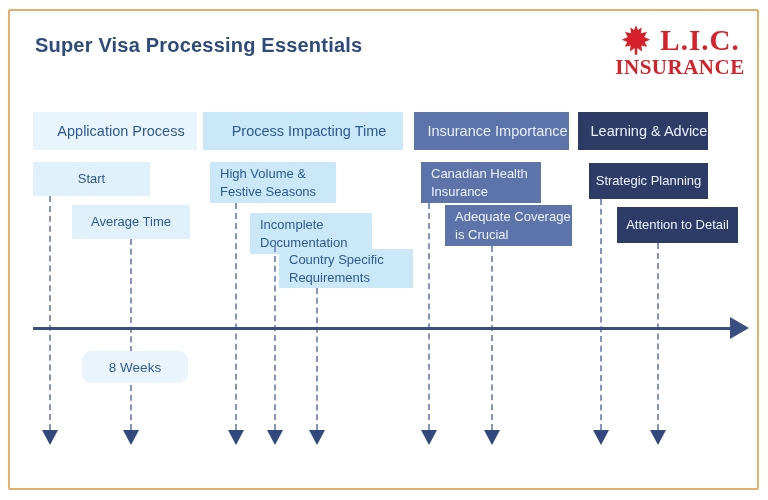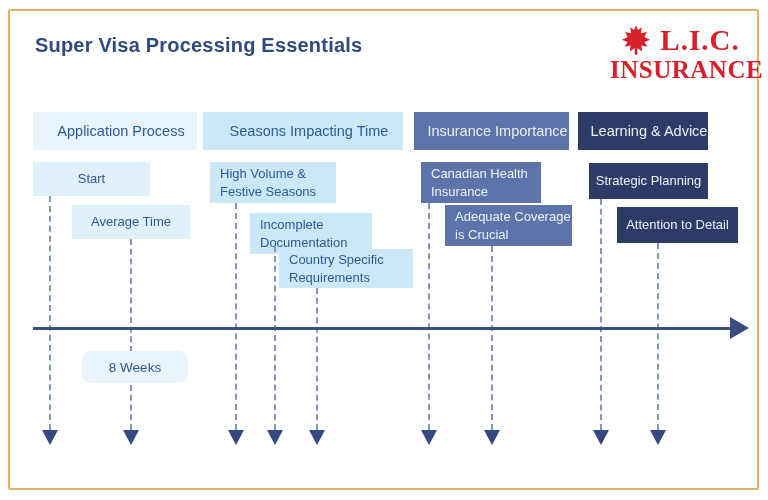--- a/index.html
+++ b/index.html
@@ -18,21 +18,21 @@
     font-size: 20px; font-weight: 600; color: #2f4b7d; letter-spacing: 0.2px;
   }
   .logo { position: absolute; left: 610px; top: 24px; width: 140px; text-align: center; }
   .logo-top { display: flex; align-items: center; justify-content: center; gap: 8px; }
   .logo-lic {
     font-family: "Liberation Serif", serif; font-weight: 700;
     font-size: 29px; color: #d6212a; letter-spacing: 1px; line-height: 1;
   }
   .logo-ins {
     font-family: "Liberation Serif", serif; font-weight: 700;
-    font-size: 25px; color: #d6212a; letter-spacing: 0.5px; margin-top: 1px; line-height: 1;
+    font-size: 21px; color: #d6212a; letter-spacing: 0.5px; margin-top: 1px; line-height: 1;
   }
   .leaf { width: 32px; height: 32px; flex: 0 0 auto; }
 
   .hdr {
     position: absolute; top: 112px; height: 38px;
     display: flex; align-items: center; justify-content: center;
     font-size: 14.5px;
     padding-left: 12px;
   }
   .hdr-1 { left: 33px;  width: 164px; background: #e8f5fd; color: #2d5a96; }
@@ -87,21 +87,21 @@
   <div class="logo-top">
     <svg class="leaf" viewBox="0 0 100 100">
       <path fill="#d6212a" d="M50 4 L56 19 L68 11 L65 29 L84 25 L76 41 L94 49 L77 56 L85 71 L67 67 L69 86 L54 75 L54 96 L46 96 L46 75 L31 86 L33 67 L15 71 L23 56 L6 49 L24 41 L16 25 L35 29 L32 11 L44 19 Z"></path>
     </svg>
     <span class="logo-lic">L.I.C.</span>
   </div>
   <div class="logo-ins">INSURANCE</div>
 </div>
 
 <div class="hdr hdr-1">Application Process</div>
-<div class="hdr hdr-2">Seasons Impacting Time</div>
+<div class="hdr hdr-2">Process Impacting Time</div>
 <div class="hdr hdr-3">Insurance Importance</div>
 <div class="hdr hdr-4">Learning &amp; Advice</div>
 
 <div class="box b-lightest center" style="left:33px; top:162px; width:117px; height:34px;">Start</div>
 <div class="box b-lightest center" style="left:72px; top:205px; width:118px; height:34px;">Average Time</div>
 
 <div class="box b-light leftpad" style="left:210px; top:162px; width:126px; height:41px;">High Volume &amp; Festive Seasons</div>
 <div class="box b-light leftpad" style="left:250px; top:213px; width:122px; height:41px;">Incomplete Documentation</div>
 <div class="box b-light leftpad" style="left:279px; top:249px; width:134px; height:39px;">Country Specific Requirements</div>
 

